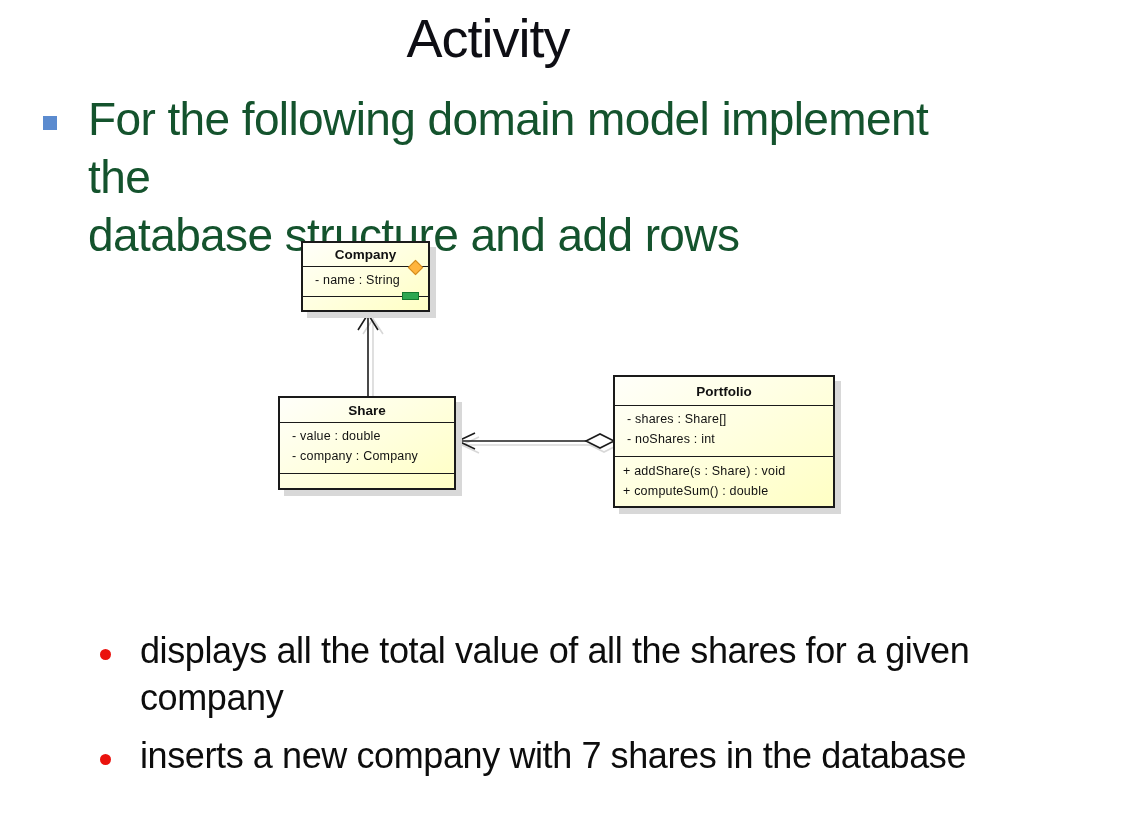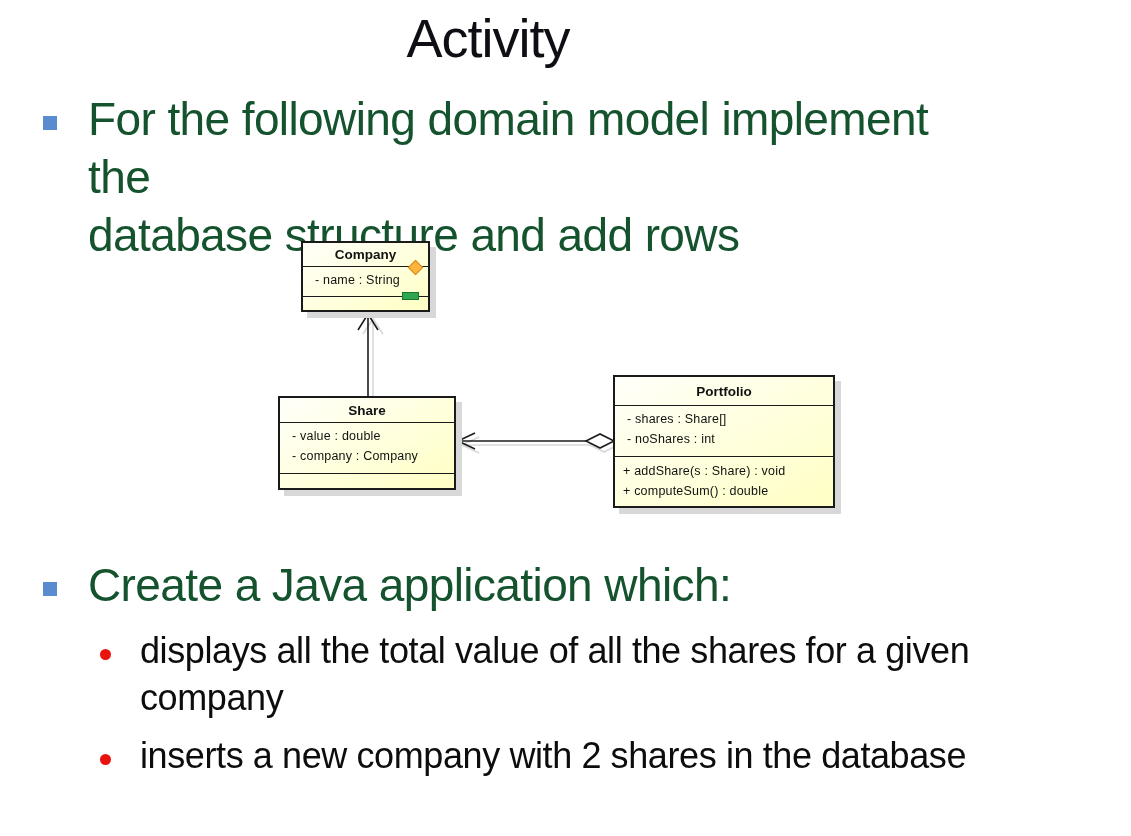--- a/index.html
+++ b/index.html
@@ -204,29 +204,25 @@
         <div>- noShares : int</div>
       </div>
       <div class="uml-ops">
         <div>+ addShare(s : Share) : void</div>
         <div>+ computeSum() : double</div>
       </div>
     </div>
 
   </div>
 
-  <div class="bullet" id="bullet2">
-    <span class="sq"></span>
-    <span class="btxt">Create a Java application which:</span>
-  </div>
 
   <div class="subbullet" id="sub1">
     <span class="dot"></span>
     <span class="btxt">displays all the total value of all the shares for a given
 company</span>
   </div>
 
   <div class="subbullet" id="sub2">
     <span class="dot"></span>
-    <span class="btxt">inserts a new company with 2 shares in the database</span>
+    <span class="btxt">inserts a new company with 7 shares in the database</span>
   </div>
 
 </div>
 
 </body></html>

